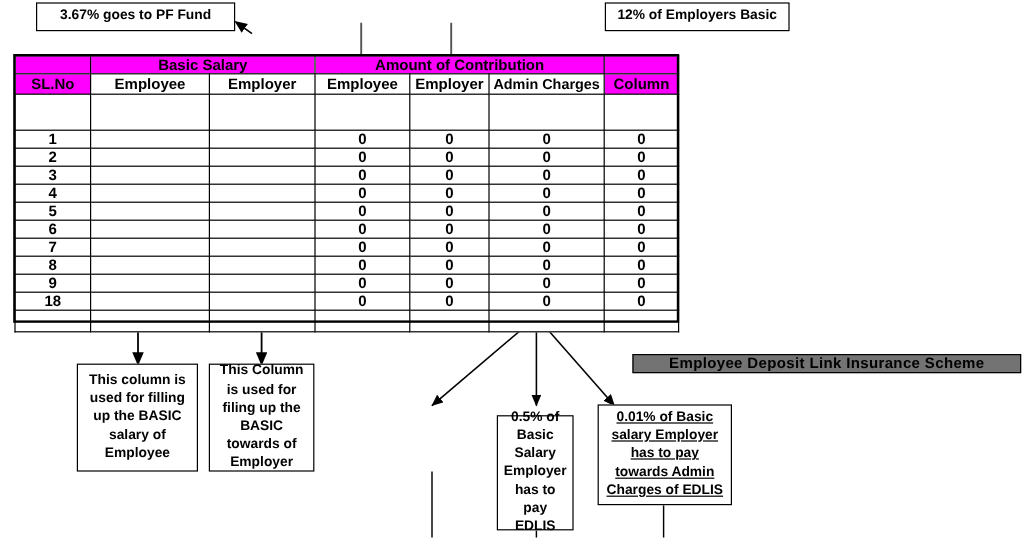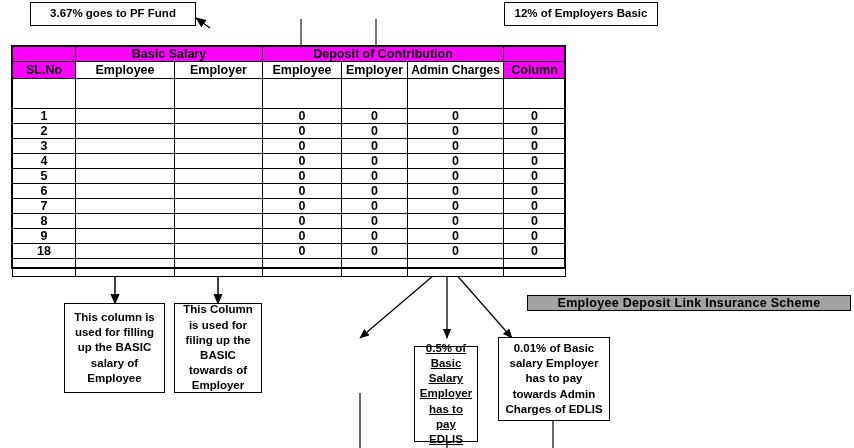--- a/index.html
+++ b/index.html
@@ -44,21 +44,21 @@
     padding: 2px 3px;
   }
   .callout span { display: block; width: 100%; }
 
   .note-top { font-size: 11.5px; }
 
   
   .banner {
     position: absolute;
     box-sizing: border-box;
-    background: #a3a3a3;
+    background: #737373;
     border: 1px solid #000000;
     color: #000000;
     font-weight: bold;
     font-size: 12.5px;
     text-align: center;
     letter-spacing: .3px;
     display: flex;
     align-items: center;
     justify-content: center;
   }
@@ -153,21 +153,21 @@
       <col style="width:88px">
       <col style="width:79px">
       <col style="width:66px">
       <col style="width:96px">
       <col style="width:62px">
     </colgroup>
     <thead>
       <tr class="grp">
         <th class="mg"></th>
         <th class="mg" colspan="2">Basic Salary</th>
-        <th class="mg" colspan="3">Deposit of Contribution</th>
+        <th class="mg" colspan="3">Amount of Contribution</th>
         <th class="mg"></th>
       </tr>
       <tr class="hdr">
         <th class="mg">SL.No</th>
         <th>Employee</th>
         <th>Employer</th>
         <th>Employee</th>
         <th>Employer</th>
         <th class="small">Admin Charges</th>
         <th class="mg">Column</th>
@@ -289,25 +289,25 @@
 
   <div class="callout" style="left:64px; top:287px; width:101px; height:90px; font-size:11.5px;">
     <span>This column is used for filling up the BASIC salary of Employee</span>
   </div>
 
   <div class="callout" style="left:174px; top:287px; width:88px; height:90px; font-size:11.5px;">
     <span>This Column is used for filing up the BASIC towards of Employer</span>
   </div>
 
 
-  <div class="callout" style="left:414px; top:330px; width:64px; height:96px; font-size:11.5px;text-decoration:underline;">
+  <div class="callout" style="left:414px; top:330px; width:64px; height:96px; font-size:11.5px;">
     <span>0.5% of Basic Salary Employer has to pay EDLIS</span>
   </div>
 
-  <div class="callout" style="left:498px; top:321px; width:112px; height:84px; font-size:11.5px;">
+  <div class="callout" style="left:498px; top:321px; width:112px; height:84px; font-size:11.5px;text-decoration:underline;">
     <span>0.01% of Basic salary Employer has to pay towards Admin Charges of EDLIS</span>
   </div>
 
   <div class="banner" style="left:527px; top:279px; width:324px; height:16px;">
     <span>Employee Deposit Link Insurance Scheme</span>
   </div>
 
 </div>
 
 </body></html>

